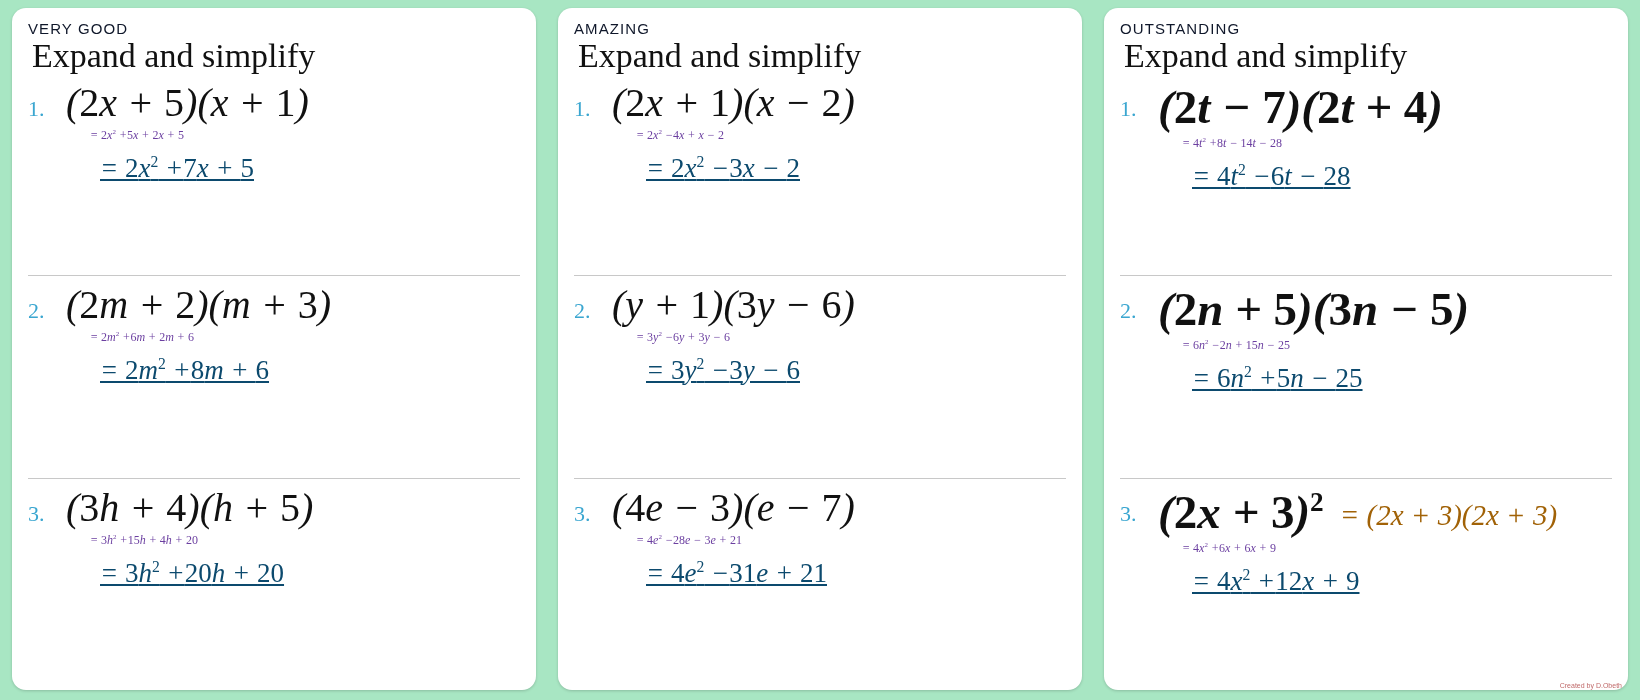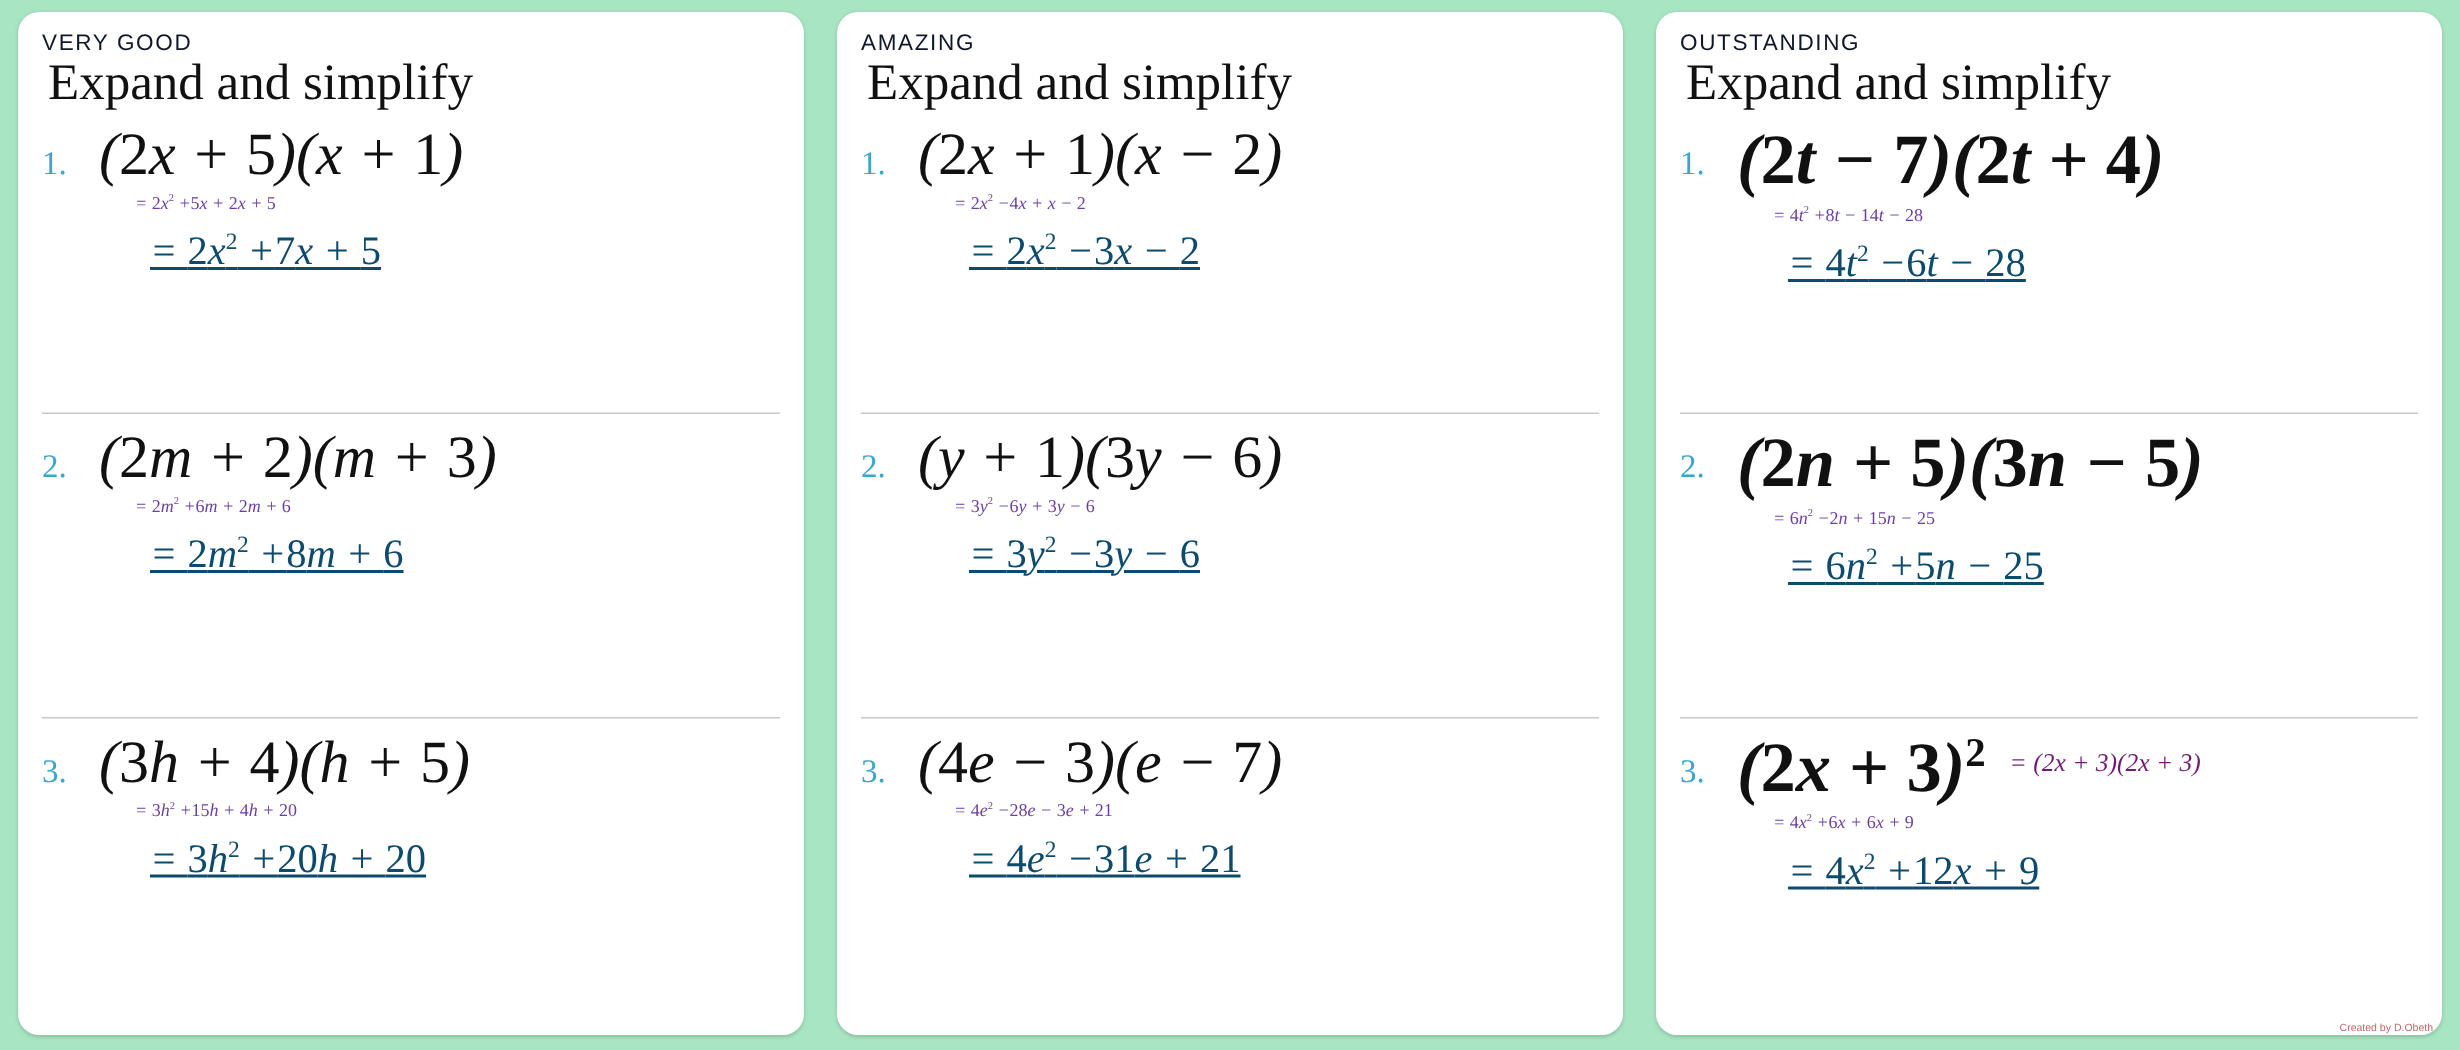--- a/index.html
+++ b/index.html
@@ -89,22 +89,22 @@
   }
   .q-expr .rom { font-style: normal; }
   sup.pw {
     font-size: 0.58em;
     vertical-align: super;
     font-style: normal;
   }
   .q-rewrite {
     font-family: "Liberation Serif", serif;
     font-style: italic;
-    font-size: 17px;
-    color: #701a75;
+    font-size: 29px;
+    color: #a16207;
     margin-left: 6px;
     white-space: nowrap;
     align-self: flex-start;
     padding-top: 14px;
     text-align: right;
   }
   .q-work {
     font-family: "Liberation Serif", serif;
     font-style: italic;
     font-size: 12px;

